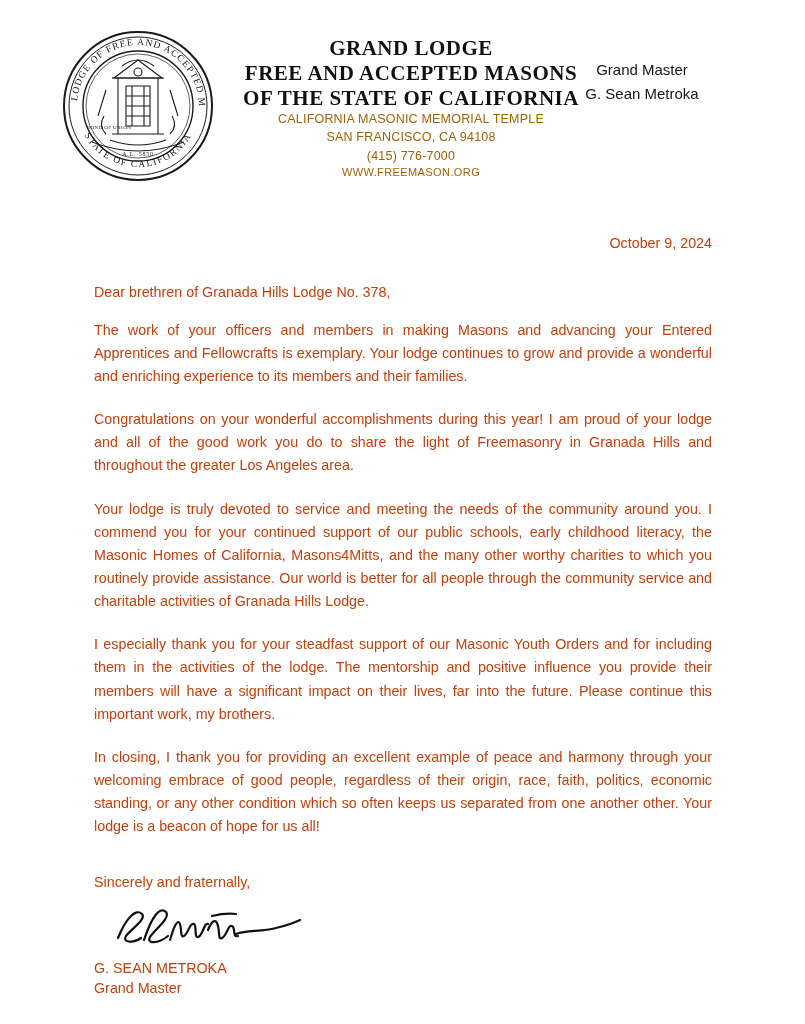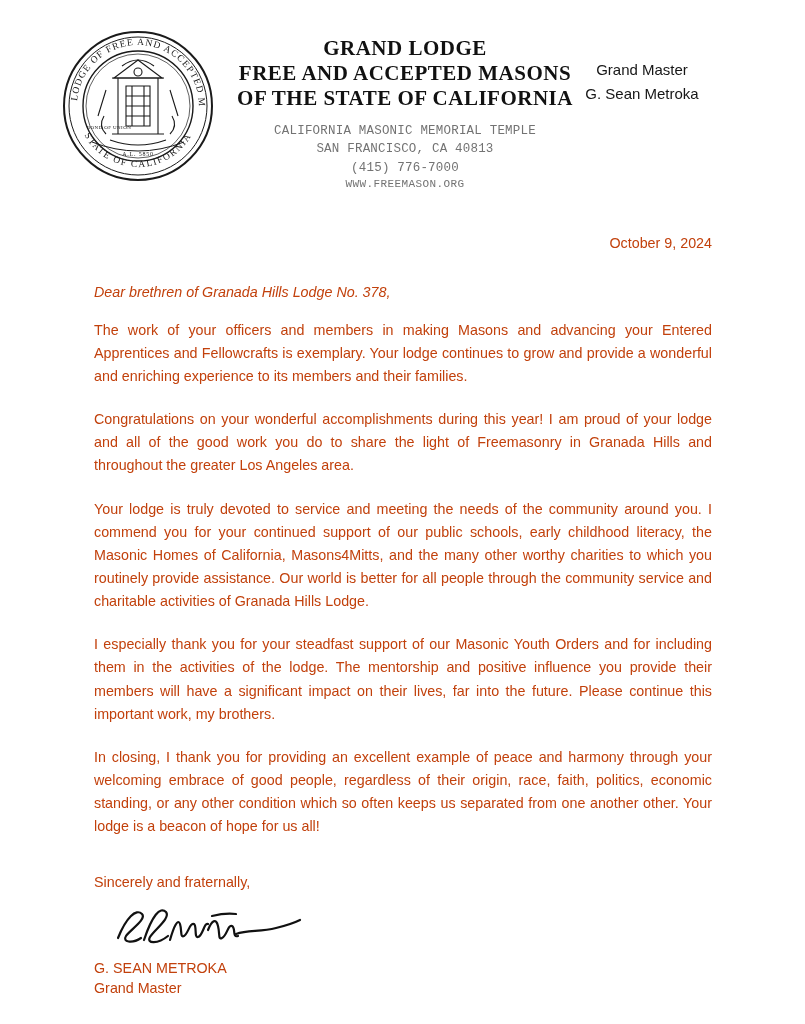--- a/index.html
+++ b/index.html
@@ -33,41 +33,40 @@
     position: absolute;
     left: 62px;
     top: 30px;
     width: 152px;
     height: 152px;
   }
   .seal svg { display: block; }
 
   .lh-center {
     position: absolute;
-    left: 230px;
+    left: 236px;
     top: 36px;
     width: 350px;
     text-align: center;
   }
   .lh-title {
     font-family: "Liberation Serif", serif;
     font-weight: bold;
     letter-spacing: 0.5px;
     color: #111;
     line-height: 1.18;
   }
   .lh-title .l1 { font-size: 21px; }
   .lh-title .l2 { font-size: 21px; }
   .lh-title .l3 { font-size: 21px; }
   .lh-addr {
-    margin-top: 12px;
-    font-family: Liberation Mono, monospace;
+    font-family: Liberation Sans, sans-serif;
     font-size: 12.5px;
     line-height: 1.45;
-    color: #737373;
+    color: #a16207;
     letter-spacing: 0.2px;
   }
   .lh-url { font-size: 11px; letter-spacing: 0.4px; }
 
   .lh-right {
     position: absolute;
     right: 58px;
     top: 58px;
     width: 210px;
     text-align: center;
@@ -85,21 +84,20 @@
     font-size: 14.3px;
     line-height: 1.62;
     color: #c2410c;
   }
   .date {
     text-align: right;
     margin-bottom: 26px;
   }
   .salutation {
     margin-bottom: 10px;
-    font-style: italic;
   }
   .para {
     text-align: justify;
     margin-bottom: 20px;
     hyphens: none;
   }
   .closing {
     margin-top: 32px;
     margin-bottom: 6px;
   }
@@ -161,21 +159,21 @@
     </div>
 
     <div class="lh-center">
       <div class="lh-title">
         <div class="l1">GRAND LODGE</div>
         <div class="l2">FREE AND ACCEPTED MASONS</div>
         <div class="l3">OF THE STATE OF CALIFORNIA</div>
       </div>
       <div class="lh-addr">
         <div>CALIFORNIA MASONIC MEMORIAL TEMPLE</div>
-        <div>SAN FRANCISCO, CA  40813</div>
+        <div>SAN FRANCISCO, CA  94108</div>
         <div>(415) 776-7000</div>
         <div class="lh-url">WWW.FREEMASON.ORG</div>
       </div>
     </div>
 
     <div class="lh-right">
       <div>Grand Master</div>
       <div>G. Sean Metroka</div>
     </div>
   </div>

